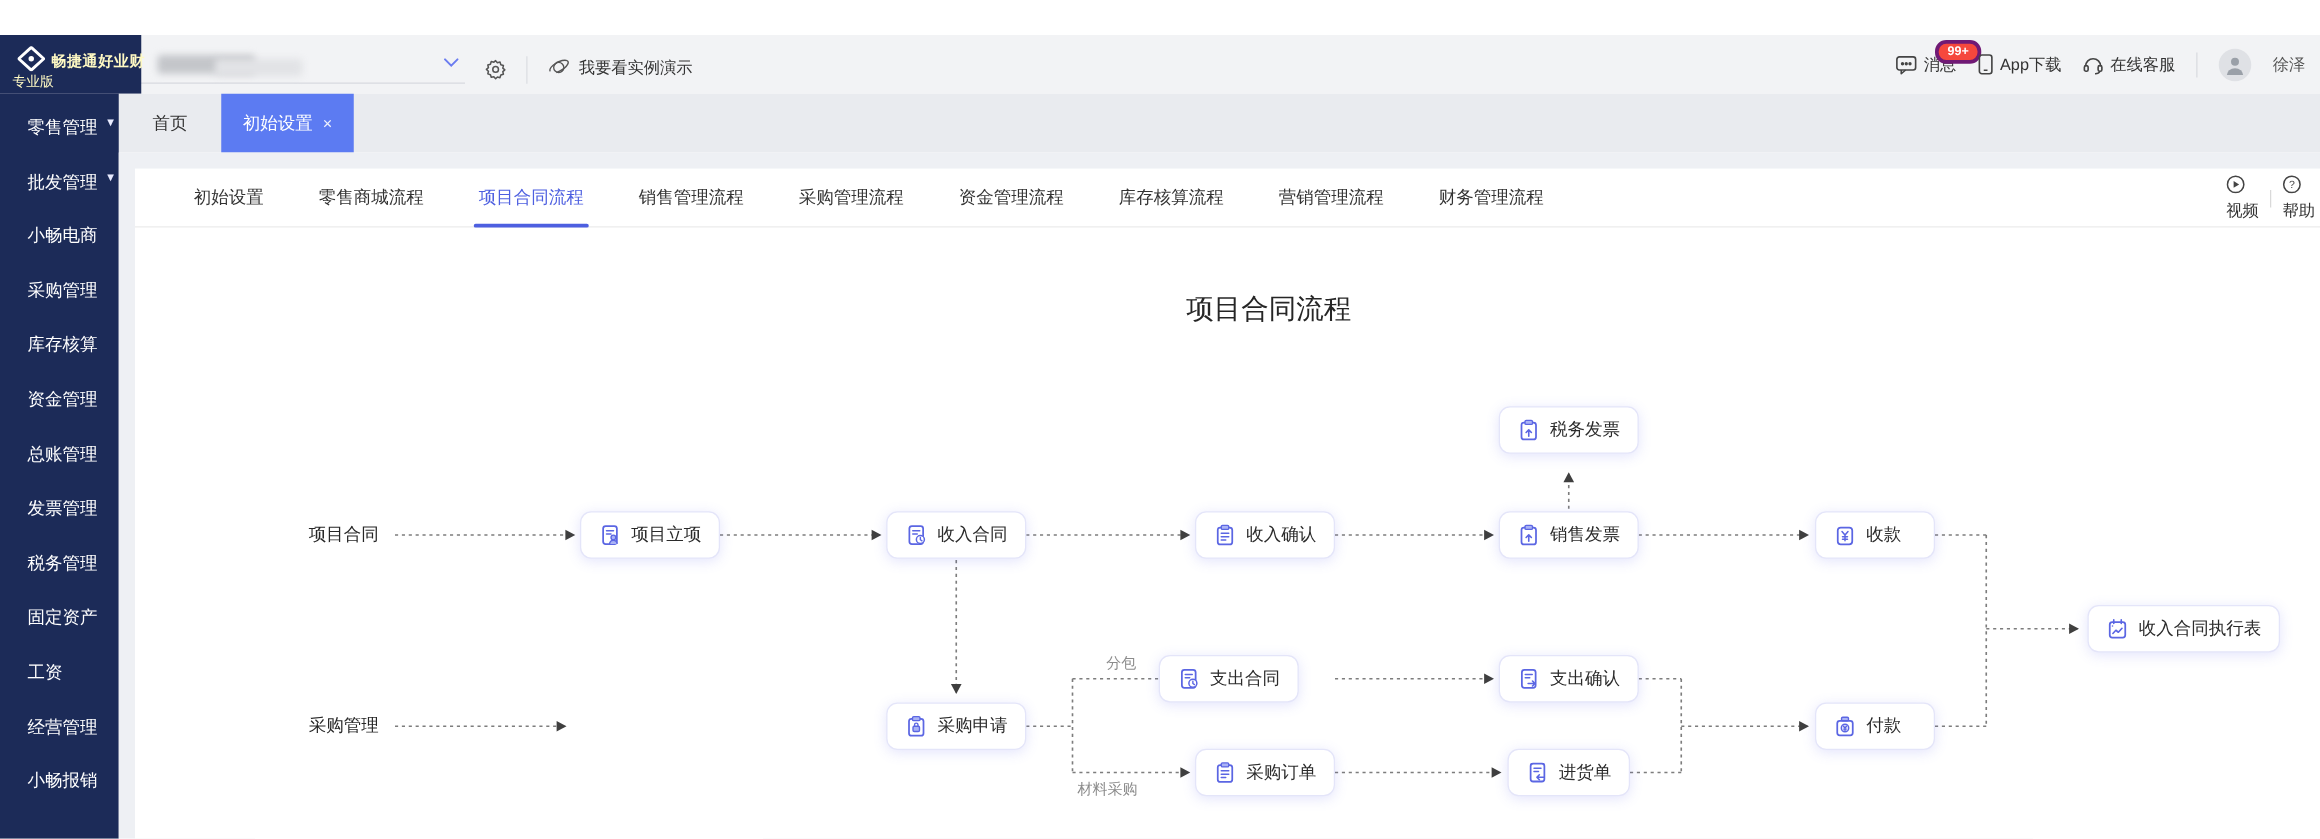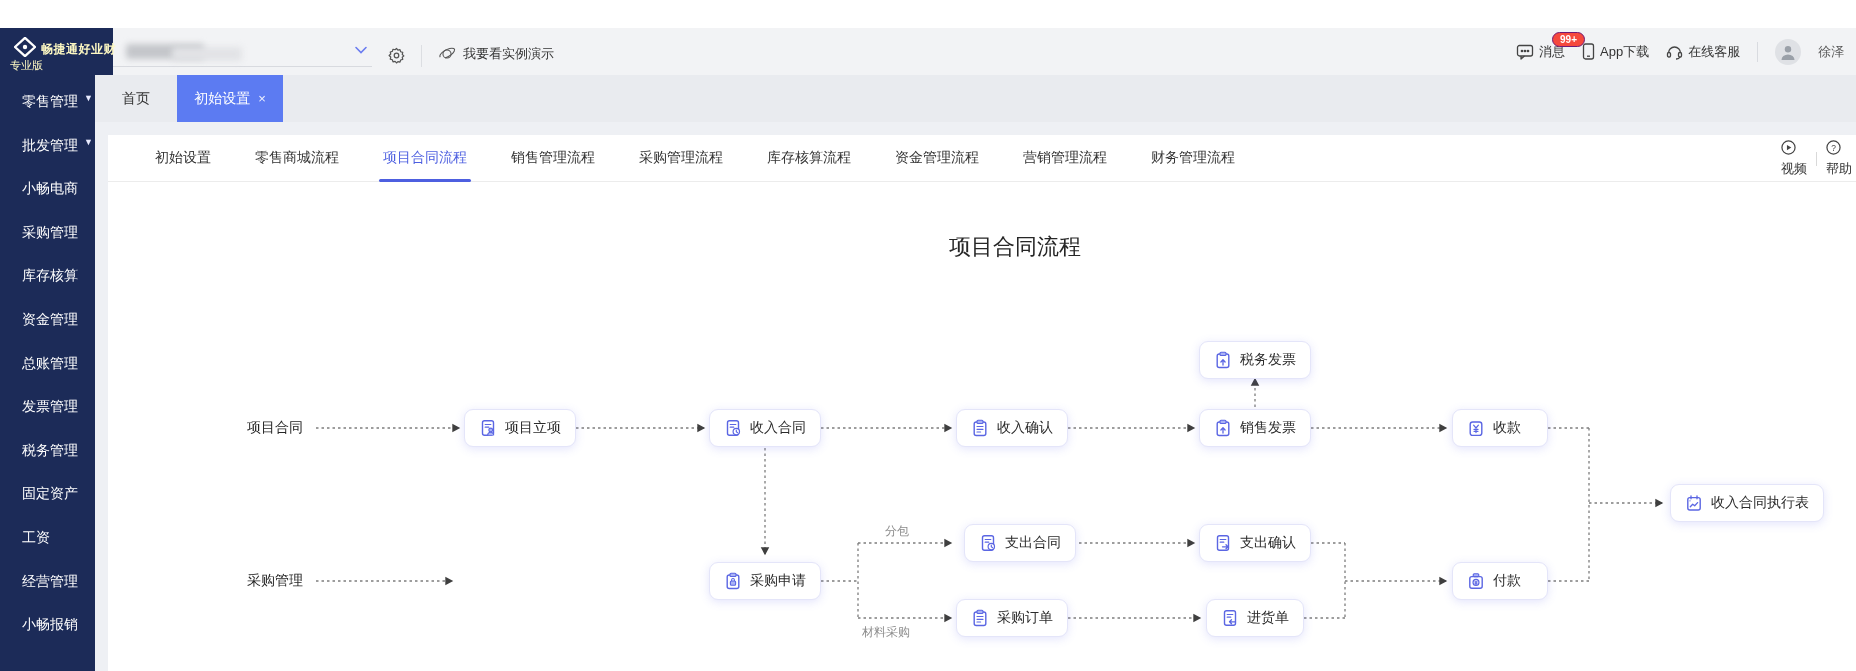--- a/index.html
+++ b/index.html
@@ -17,21 +17,21 @@
   .blur-blob{position:absolute;border-radius:3px;filter:blur(3px);}
   .blob1{left:14px;top:8px;width:78px;height:15px;background:#c4c6ca;}
   .blob2{left:60px;top:11px;width:70px;height:14px;background:#e2e3e6;}
   .chevron-wrap{position:absolute;right:4px;top:9px;}
   .gear-wrap{position:absolute;left:388px;top:19px;}
   .hdr-divider{position:absolute;left:421px;top:17px;width:1px;height:22px;background:#dcdee2;}
   .demo{position:absolute;left:438px;top:17px;display:flex;align-items:center;gap:7px;font-size:13px;color:#333;cursor:pointer;}
   .header-right{position:absolute;left:1516px;top:0;height:47px;display:flex;align-items:center;gap:17px;font-size:13px;color:#333;}
   .hr-item{display:flex;align-items:center;gap:5px;position:relative;white-space:nowrap;}
   .badge{position:absolute;top:-11px;right:-20px;background:#f5483d;color:#fff;font-size:10px;
-         padding:1px 7px;border-radius:9px;border:1px solid #701a75;font-weight:bold;}
+         padding:1px 7px;border-radius:9px;border:3px solid #701a75;font-weight:bold;}
   .vline{width:1px;height:20px;background:#d9dbe0;}
   .avatar{width:26px;height:26px;border-radius:50%;background:#dfe1e5;display:flex;align-items:center;justify-content:center;overflow:hidden;}
   .username{white-space:nowrap;color:#555;}
   
   .tabrow{position:absolute;left:95px;top:75px;width:1761px;height:47px;background:#e9ebef;display:flex;}
   .tab{height:47px;display:flex;align-items:center;justify-content:center;font-size:14px;cursor:pointer;}
   .tab-home{width:82px;color:#333;}
   .tab-active{width:106px;background:#5c7bf2;color:#fff;gap:8px;}
   .tab-close{font-size:13px;opacity:.9;cursor:pointer;}
   
@@ -212,22 +212,22 @@
 
   <div class="content-bg"></div>
   <div class="card"></div>
 
   <div class="subtabbar">
       <div class="subtab">初始设置</div>
       <div class="subtab">零售商城流程</div>
       <div class="subtab active">项目合同流程</div>
       <div class="subtab">销售管理流程</div>
       <div class="subtab">采购管理流程</div>
+      <div class="subtab">资金管理流程</div>
       <div class="subtab">库存核算流程</div>
-      <div class="subtab">资金管理流程</div>
       <div class="subtab">营销管理流程</div>
       <div class="subtab">财务管理流程</div>
     </div>
   <div class="subtab-right">
     <div class="st-item">
       <span class="icon">
         <svg width="15" height="15" viewBox="0 0 16 16">
             <circle cx="8" cy="8" r="7" fill="none" stroke="#444" stroke-width="1.3"></circle>
             <path d="M6.3 5.2 L11 8 L6.3 10.8 Z" fill="#444"></path>
           </svg>
@@ -269,21 +269,21 @@
       <path marker-end="url(#arr)" d="M1068,543 H1194"></path>
       <path marker-end="url(#arr)" d="M1068,618 H1200"></path>
       <path d="M1311,543 H1345 M1345,543 V618 M1304,618 H1345"></path>
       <path marker-end="url(#arr)" d="M1345,581 H1446"></path>
       <path d="M1548,428 H1589 M1589,428 V581 M1548,581 H1589"></path>
       <path marker-end="url(#arr)" d="M1589,503 H1662"></path>
     </g>
   </svg>
 
   <div>
-      <div class="node" style="left: 1255px; top: 360px;">
+      <div class="node" style="left: 1255px; top: 344px;">
         <span class="nicon">
           <svg width="18" height="18" viewBox="0 0 18 18">
             <rect x="3.2" y="3" width="11.6" height="13.5" rx="2" fill="#fff" stroke="#5b66e3" stroke-width="1.4"></rect>
             <rect x="6" y="1.3" width="6" height="3.2" rx="1" fill="#aab3f5" stroke="#5b66e3" stroke-width="1.1"></rect>
             <path d="M9 14v-5 M6.9 11 L9 8.8 L11.1 11" fill="none" stroke="#5b66e3" stroke-width="1.3" stroke-linecap="round" stroke-linejoin="round"></path>
           </svg>
         </span>
         <span>税务发票</span>
       </div>
       <div class="node" style="left: 520px; top: 428px;">
@@ -340,21 +340,21 @@
       <div class="node" style="left: 1747px; top: 503px;">
         <span class="nicon">
           <svg width="18" height="18" viewBox="0 0 18 18">
             <rect x="2.8" y="3.6" width="12.4" height="12.4" rx="2" fill="#fff" stroke="#5b66e3" stroke-width="1.4"></rect>
             <path d="M6 1.8v3 M12 1.8v3 M5 6.8h.01" stroke="#5b66e3" stroke-width="1.3" stroke-linecap="round"></path>
             <path d="M5.3 12.8l2.4-2.6 2 1.6 2.9-3.2" fill="none" stroke="#5b66e3" stroke-width="1.3" stroke-linecap="round" stroke-linejoin="round"></path>
           </svg>
         </span>
         <span>收入合同执行表</span>
       </div>
-      <div class="node" style="left: 1020px; top: 543px;">
+      <div class="node" style="left: 983px; top: 543px;">
         <span class="nicon">
           <svg width="18" height="18" viewBox="0 0 18 18">
             <rect x="3.5" y="1.8" width="11" height="14.4" rx="2" fill="#fff" stroke="#5b66e3" stroke-width="1.4"></rect>
             <path d="M6.2 5.5h5.6 M6.2 8.2h3.6" stroke="#5b66e3" stroke-width="1.2" stroke-linecap="round"></path>
             <circle cx="12.3" cy="12.6" r="3.2" fill="#fff" stroke="#5b66e3" stroke-width="1.2"></circle>
             <path d="M12.3 11v1.8l1.3.9" fill="none" stroke="#5b66e3" stroke-width="1.1" stroke-linecap="round"></path>
           </svg>
         </span>
         <span>支出合同</span>
       </div>

